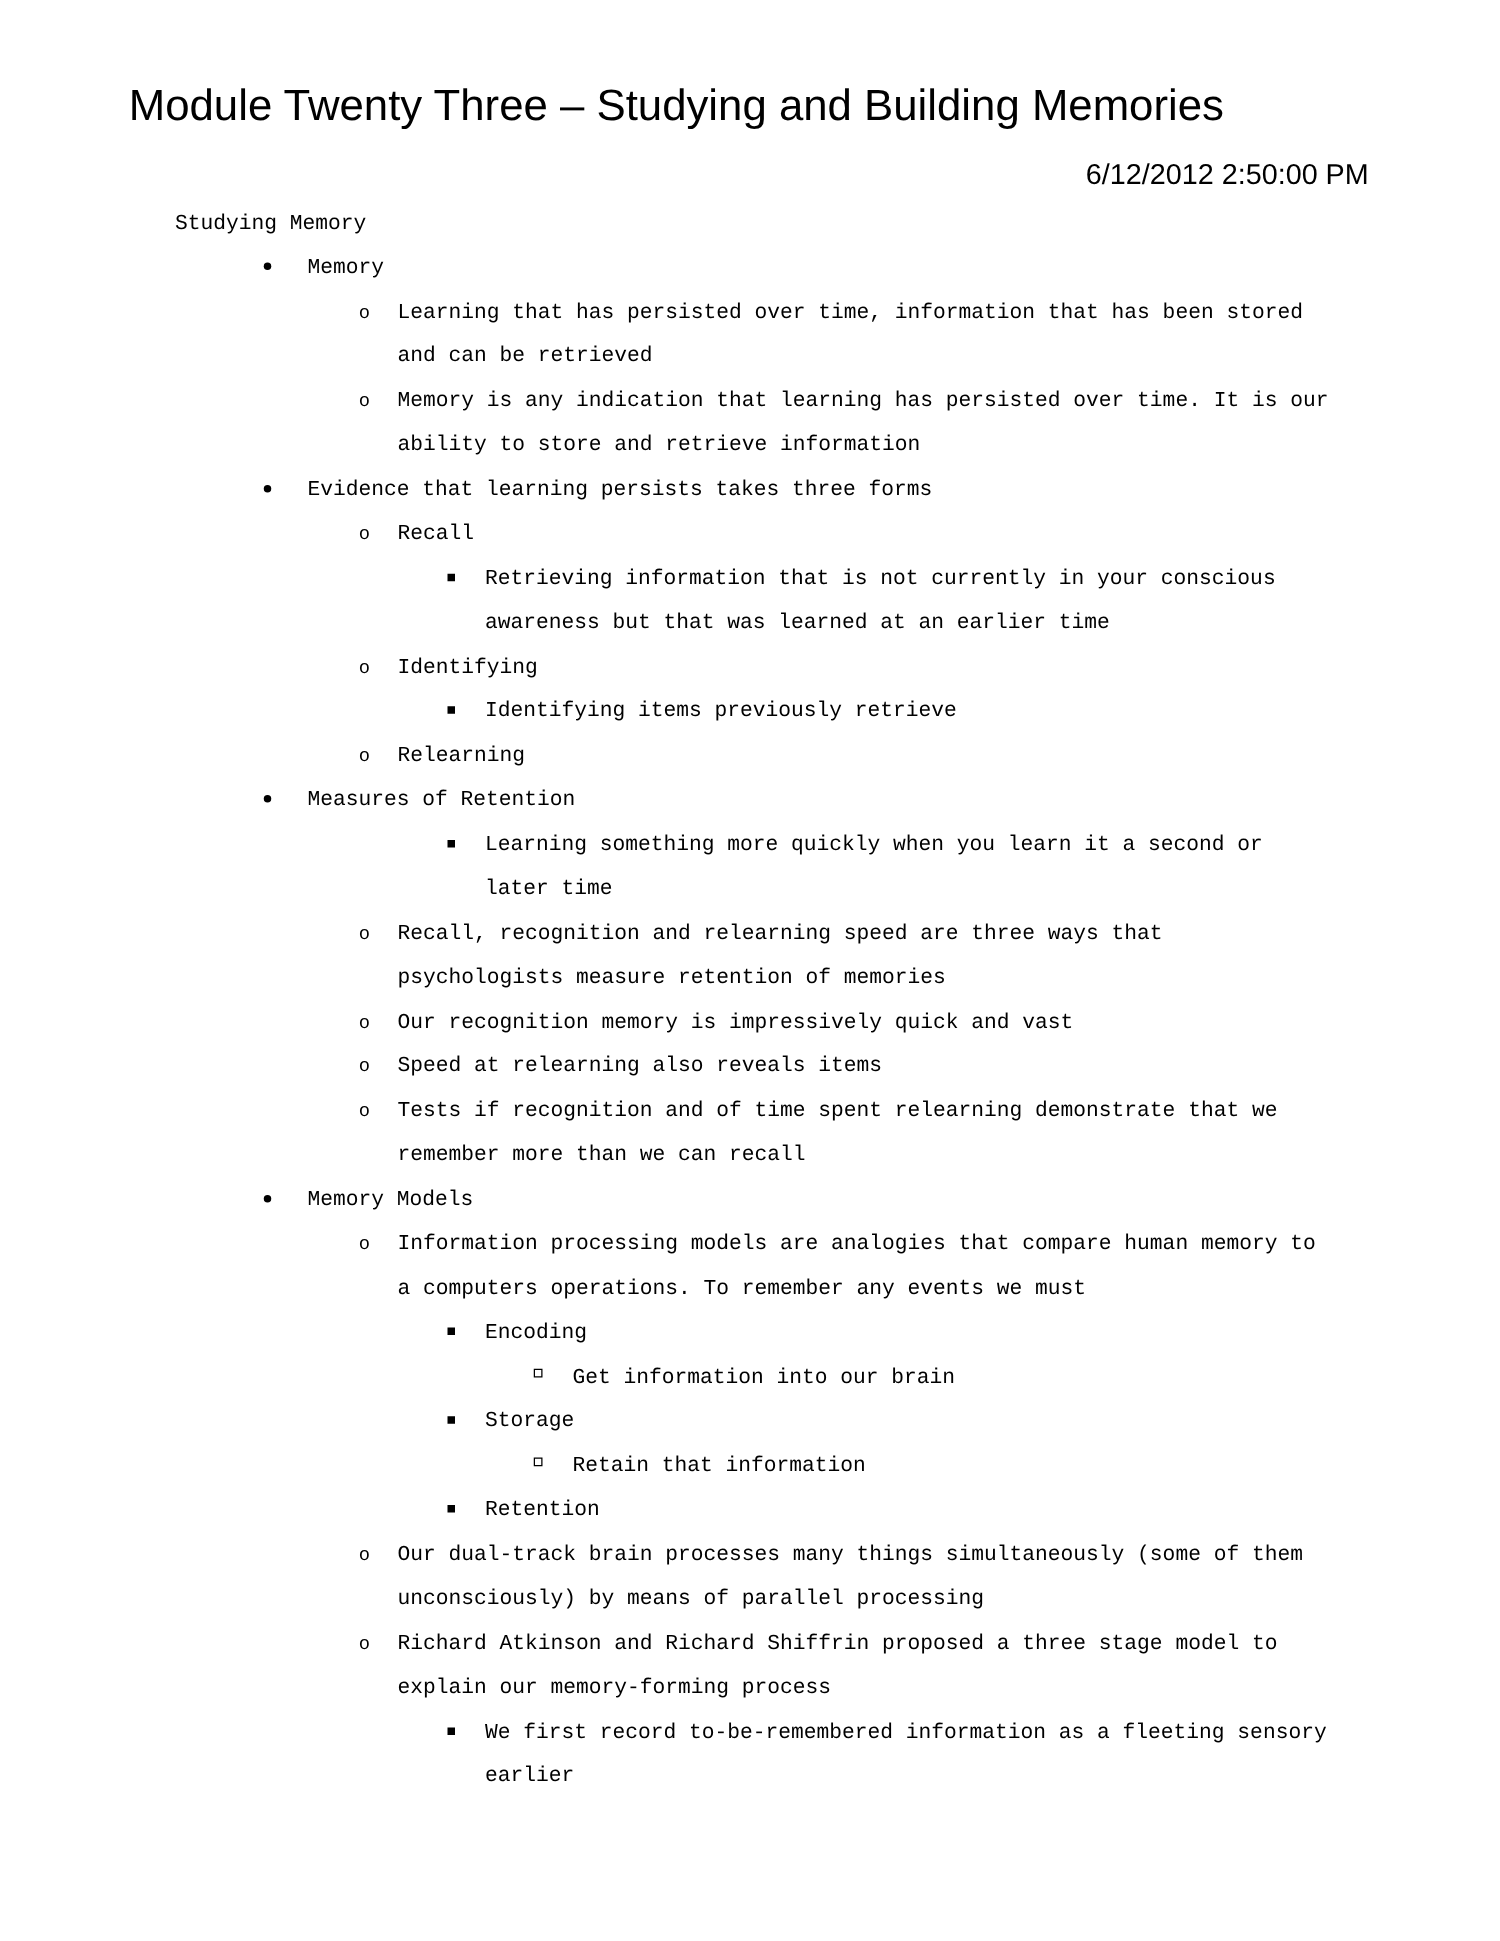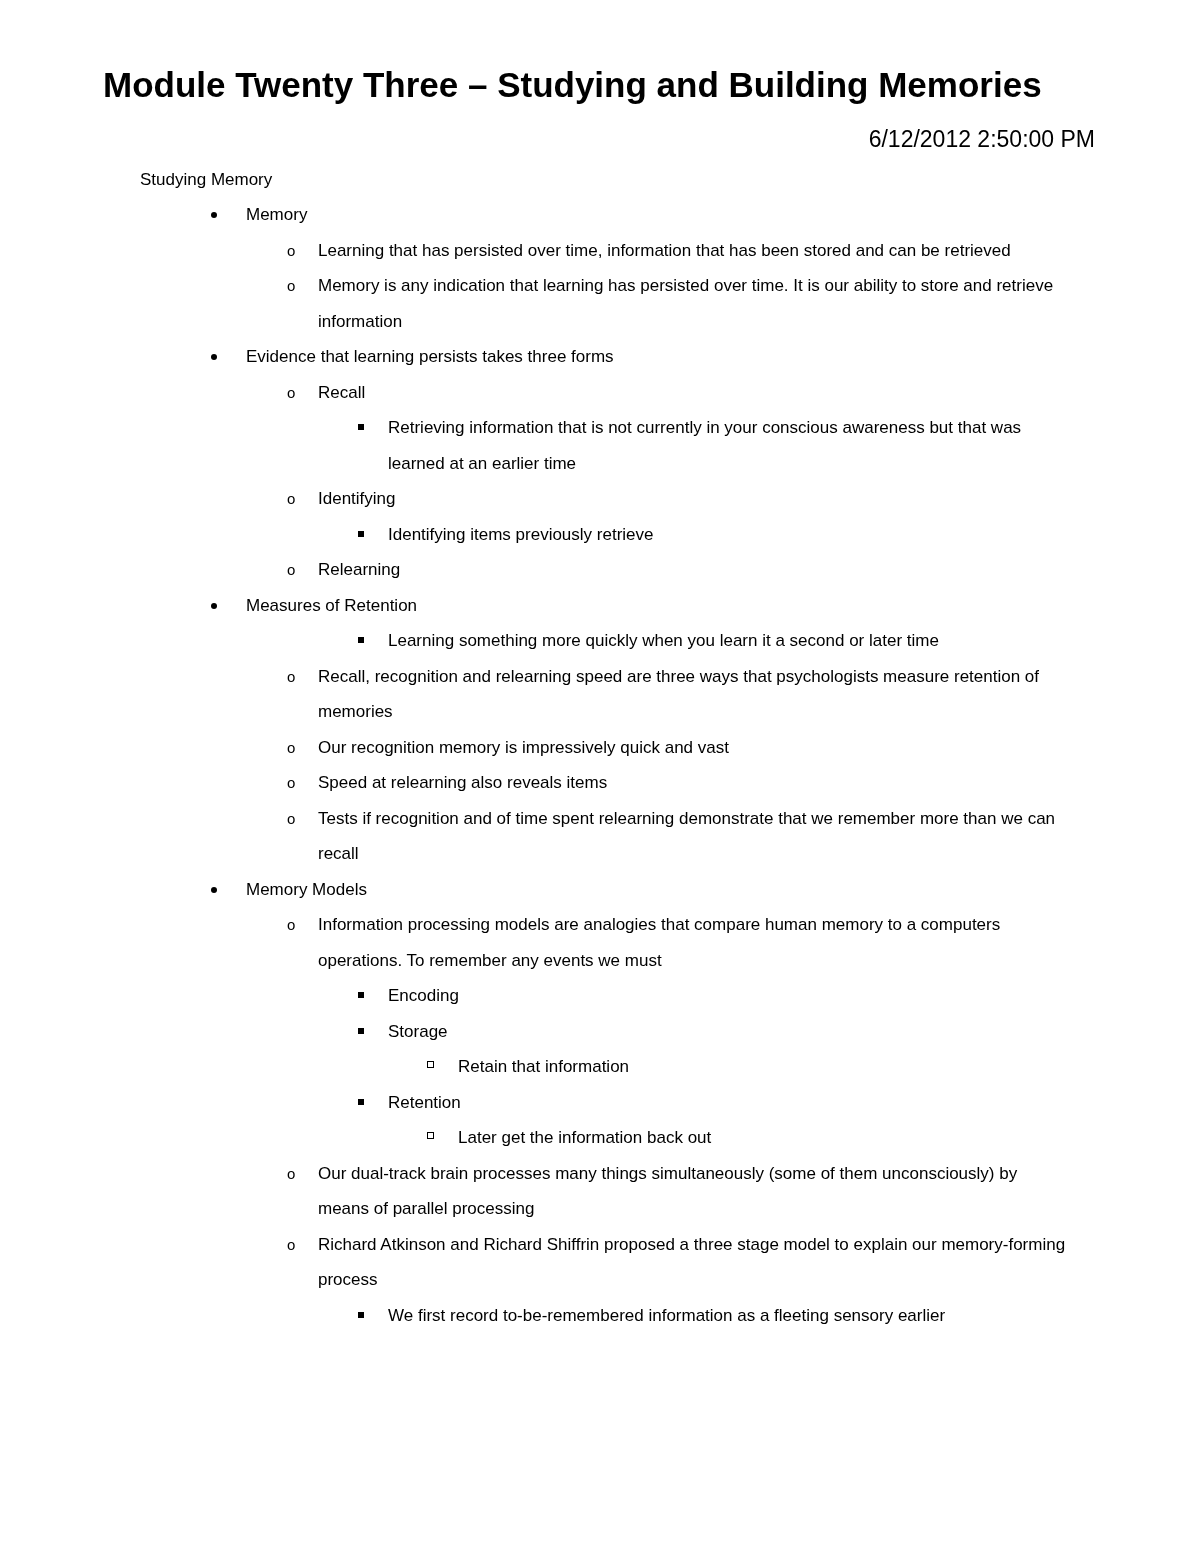--- a/index.html
+++ b/index.html
@@ -22,21 +22,21 @@
 
   
   .header {
     position: absolute;
     left: 103px;
     top: 62px;
     width: 992px;
   }
   .doc-title {
     font-size: 35px;
-    font-weight: 700;
+    font-weight: 400;
     line-height: 46px;
     letter-spacing: 0px;
     margin: 0;
     display: inline;
   }
   .title-line-wrap {
     position: relative;
   }
   .doc-date {
     position: absolute;
@@ -46,20 +46,21 @@
     line-height: 30px;
     white-space: nowrap;
   }
 
   
   .outline {
     position: absolute;
     left: 0;
     top: 162px;
     width: 1200px;
+    font-family: Liberation Mono, monospace;
   }
   .lvl0 {
     margin-left: 140px;
     margin-right: 110px;
     font-size: 17px;
     line-height: 35px;
     margin-top: 0;
     margin-bottom: 0;
   }
 
@@ -202,36 +203,36 @@
           <span class="txt">Memory Models</span>
         </div>
         <div class="item lvl2">
           <span class="bullet">o</span>
           <span class="txt">Information processing models are analogies that compare human memory to a computers operations.  To remember any events we must</span>
         </div>
         <div class="item lvl3">
           <span class="bullet"><span class="sq"></span></span>
           <span class="txt">Encoding</span>
         </div>
+        <div class="item lvl4">
+          <span class="bullet"><span class="sq-open"></span></span>
+          <span class="txt">Get information into our brain</span>
+        </div>
         <div class="item lvl3">
           <span class="bullet"><span class="sq"></span></span>
           <span class="txt">Storage</span>
         </div>
         <div class="item lvl4">
           <span class="bullet"><span class="sq-open"></span></span>
           <span class="txt">Retain that information</span>
         </div>
         <div class="item lvl3">
           <span class="bullet"><span class="sq"></span></span>
           <span class="txt">Retention</span>
         </div>
-        <div class="item lvl4">
-          <span class="bullet"><span class="sq-open"></span></span>
-          <span class="txt">Later get the information back out</span>
-        </div>
         <div class="item lvl2">
           <span class="bullet">o</span>
           <span class="txt">Our dual-track brain processes many things simultaneously (some of them unconsciously) by means of parallel processing</span>
         </div>
         <div class="item lvl2">
           <span class="bullet">o</span>
           <span class="txt">Richard Atkinson and Richard Shiffrin proposed a three stage model to explain our memory-forming process</span>
         </div>
         <div class="item lvl3">
           <span class="bullet"><span class="sq"></span></span>

